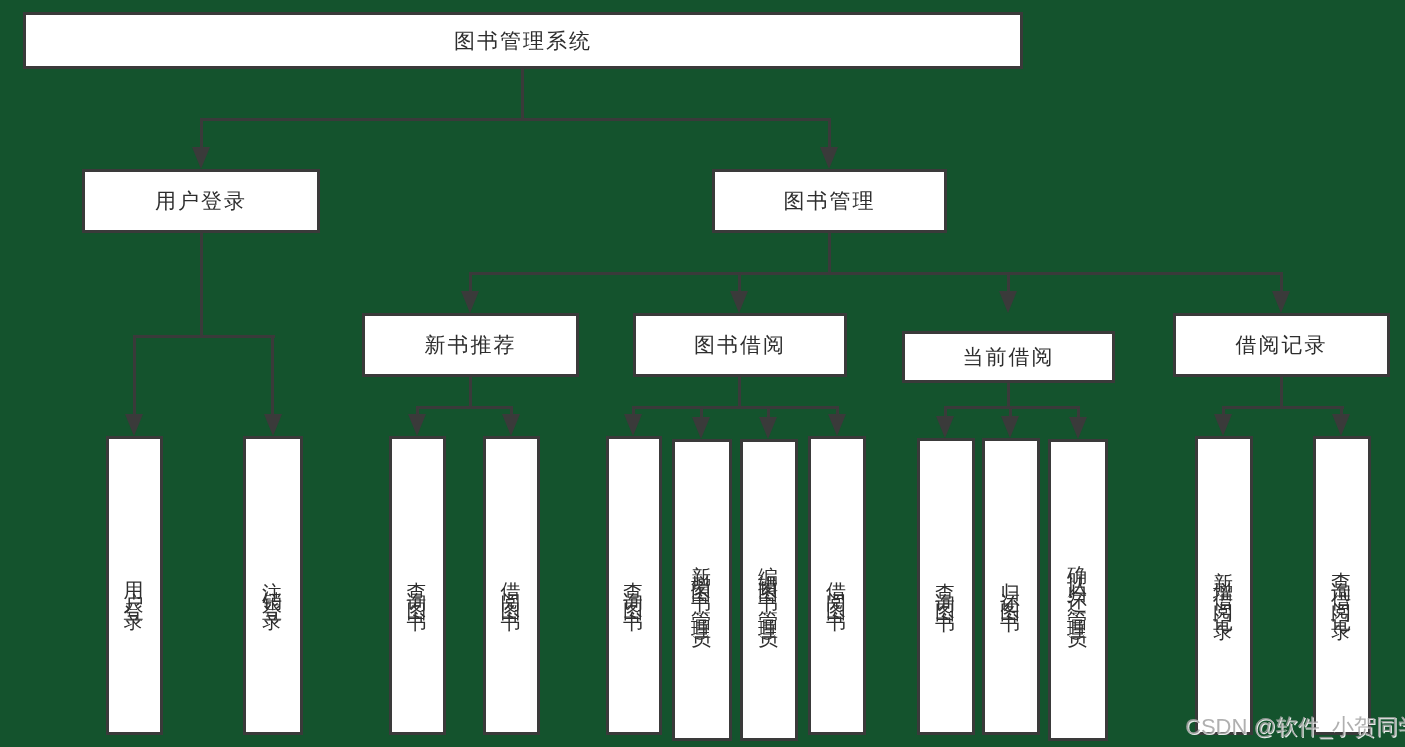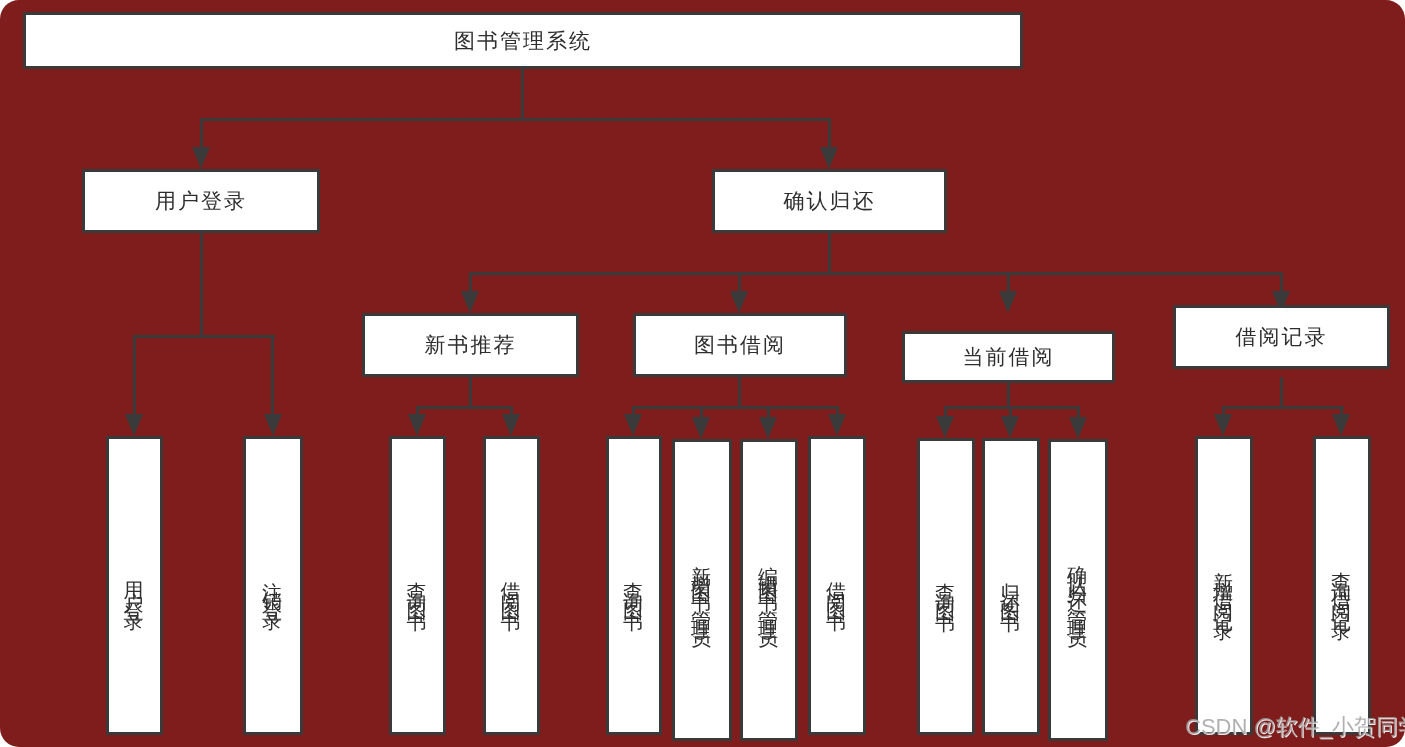--- a/index.html
+++ b/index.html
@@ -1,23 +1,22 @@
 <!DOCTYPE html>
 <html><head>
 <meta charset="utf-8">
 <style>
   html, body { margin: 0; padding: 0; background: #ffffff; }
   .canvas {
     position: relative;
     width: 1405px;
     height: 747px;
-    background: #7f1d1d;
+    background: #14532d;
     font-family: "Liberation Sans", "DejaVu Sans", sans-serif;
     overflow: hidden;
-    border-radius: 19px;
   }
   .box {
     position: absolute;
     background: #ffffff;
     border: 3px solid #3a3a3a;
     box-sizing: border-box;
     display: flex;
     align-items: center;
     justify-content: center;
     z-index: 2;
@@ -75,21 +74,21 @@
   <div class="line" style="left:200px;top:118px;width:630px;height:3px"></div>
   <div class="line" style="left:200px;top:118px;width:3px;height:32px"></div>
   <div class="arrow" style="left:192px;top:147px"></div>
   <div class="line" style="left:828px;top:118px;width:3px;height:32px"></div>
   <div class="arrow" style="left:820px;top:147px"></div>
 
   <div class="box h" style="left:82px;top:169px;width:238px;height:64px">
     <span>用户登录</span>
   </div>
   <div class="box h" style="left:712px;top:169px;width:235px;height:64px">
-    <span>确认归还</span>
+    <span>图书管理</span>
   </div>
 
   <div class="line" style="left:200px;top:233px;width:3px;height:105px"></div>
   <div class="line" style="left:133px;top:335px;width:142px;height:3px"></div>
   <div class="line" style="left:133px;top:335px;width:3px;height:81px"></div>
   <div class="arrow" style="left:125px;top:414px"></div>
   <div class="line" style="left:271px;top:335px;width:3px;height:81px"></div>
   <div class="arrow" style="left:264px;top:414px"></div>
 
   <div class="box v" style="left:106px;top:436px;width:57px;height:299px">
@@ -112,21 +111,21 @@
 
   <div class="box h" style="left:633px;top:313px;width:214px;height:64px">
     <span>图书借阅</span>
   </div>
   <div class="box h" style="left:362px;top:313px;width:217px;height:64px">
     <span>新书推荐</span>
   </div>
   <div class="box h" style="left:902px;top:331px;width:213px;height:52px">
     <span>当前借阅</span>
   </div>
-  <div class="box h" style="left:1173px;top:305px;width:217px;height:64px">
+  <div class="box h" style="left:1173px;top:313px;width:217px;height:64px">
     <span>借阅记录</span>
   </div>
 
   <div class="line" style="left:469px;top:377px;width:3px;height:32px"></div>
   <div class="line" style="left:416px;top:406px;width:97px;height:3px"></div>
   <div class="line" style="left:416px;top:406px;width:3px;height:12px"></div>
   <div class="arrow" style="left:408px;top:414px"></div>
   <div class="line" style="left:510px;top:406px;width:3px;height:12px"></div>
   <div class="arrow" style="left:502px;top:414px"></div>
 

